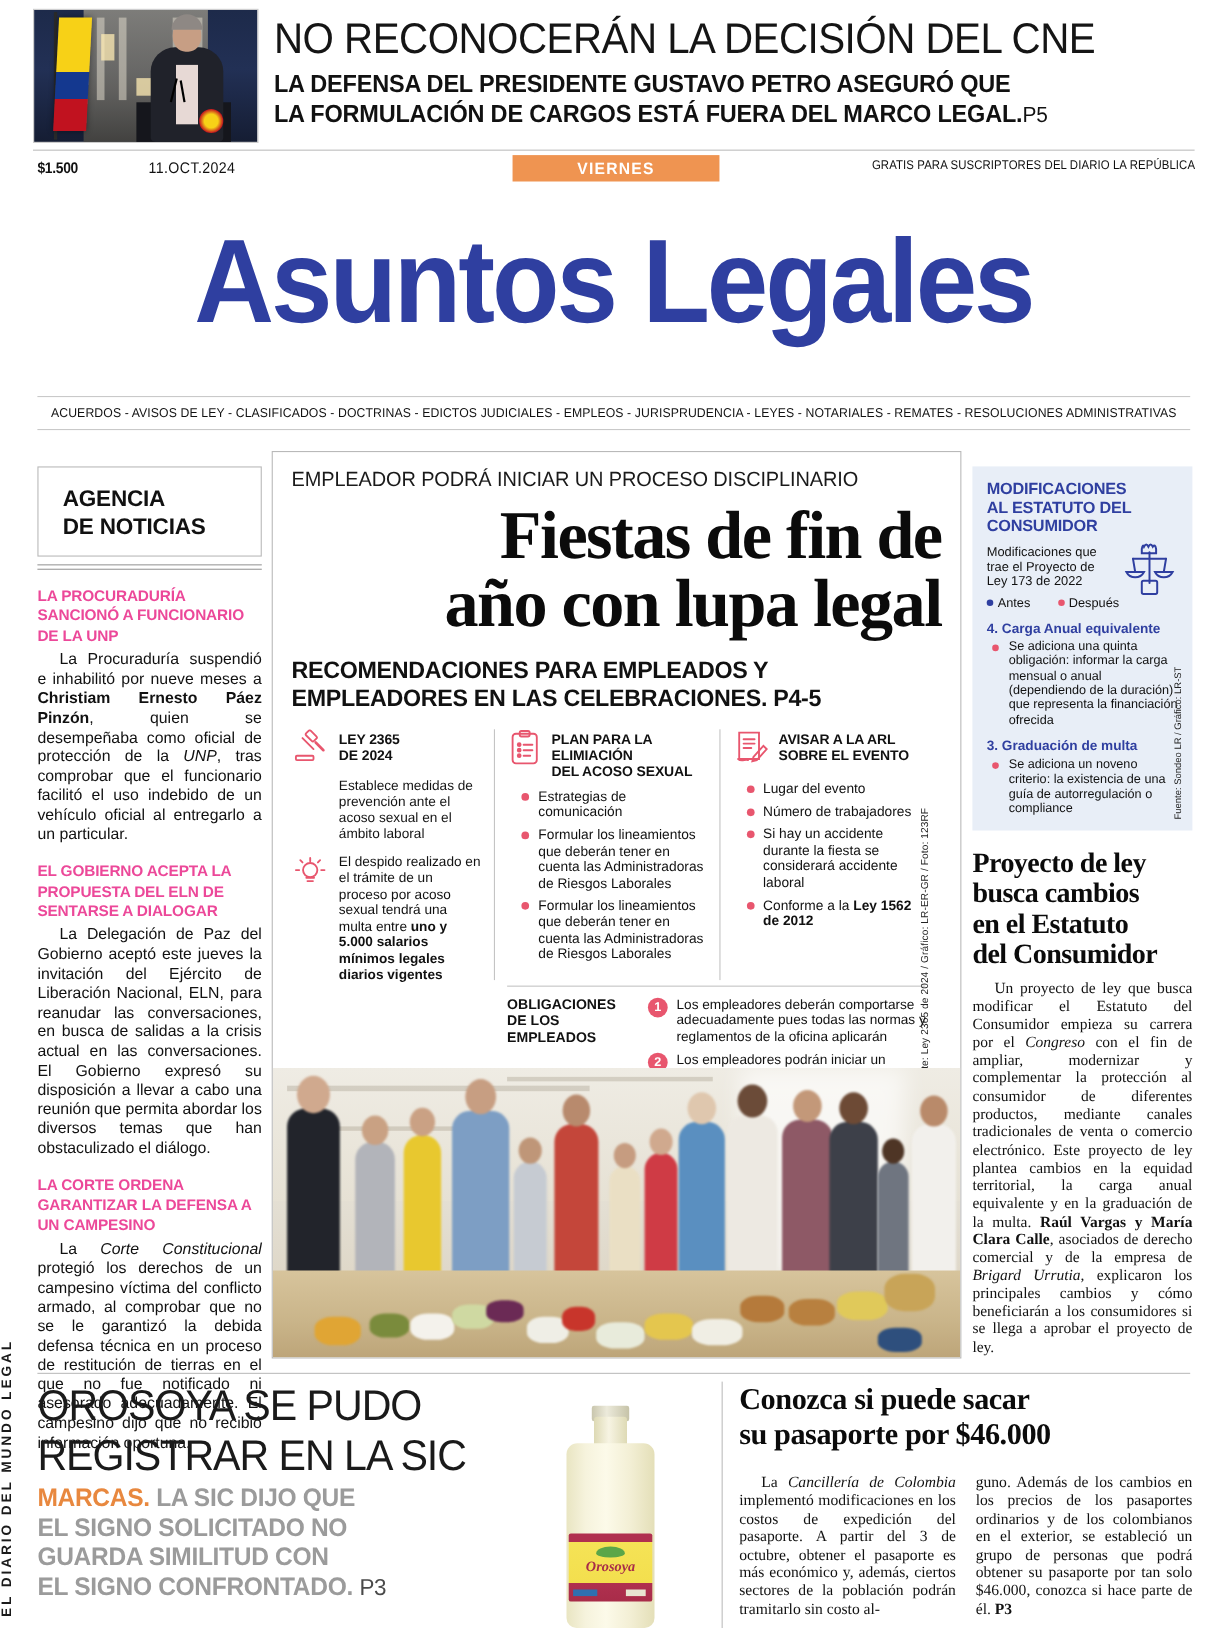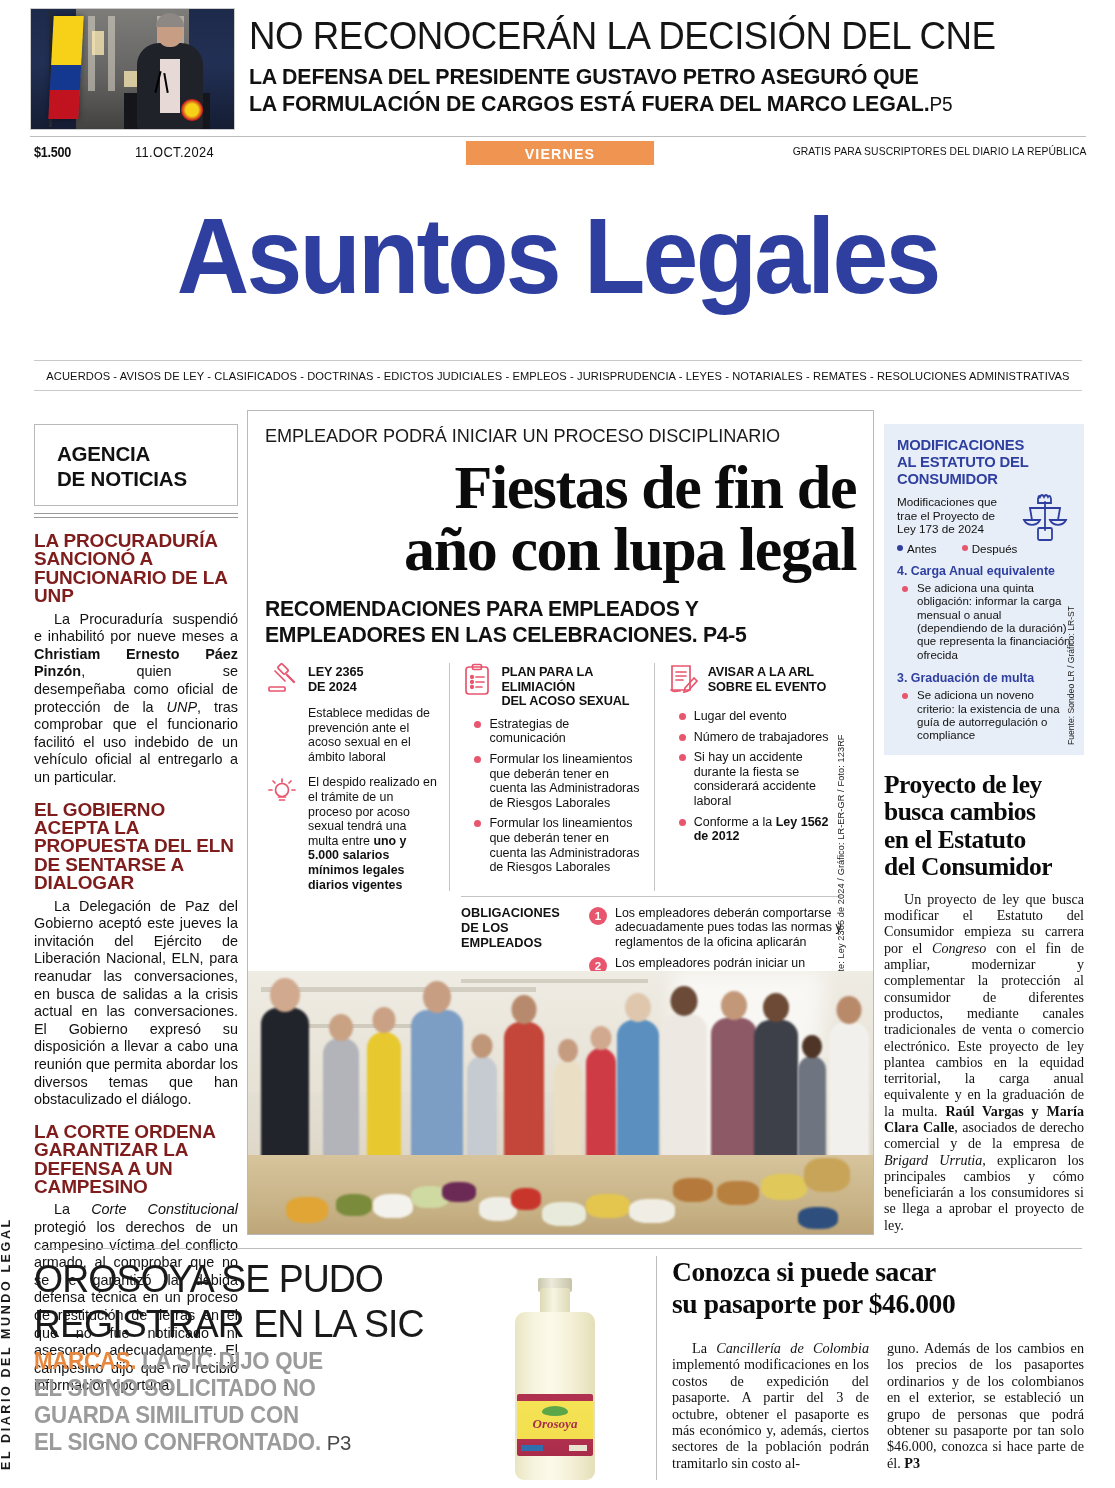--- a/index.html
+++ b/index.html
@@ -93,21 +93,21 @@
   }
 
   
   .agencia-col { position: absolute; left: 34px; top: 424px; width: 204px; }
   .agencia-box { border: 1px solid #b9b9b9; height: 82px; padding: 16px 0 0 22px; }
   .agencia-box .l1, .agencia-box .l2 { font-weight: 700; font-size: 20.5px; line-height: 25px; letter-spacing: -.2px; }
   .agencia-rules { margin-top: 7px; }
   .agencia-rules .r { height: 1px; background: #9a9a9a; margin-bottom: 3px; }
 
   .news-item { margin-top: 14px; }
-  .news-head { font-weight: 700; font-size: 19px; line-height: 18.4px; letter-spacing: -.15px; color: #7f1d1d; }
+  .news-head { font-weight: 700; font-size: 14px; line-height: 18.4px; letter-spacing: -.15px; color: #ec4899; }
   .news-body {
     font-family: "Liberation Sans", sans-serif;
     font-size: 14.4px; line-height: 17.6px; text-align: justify; color: #111;
     margin-top: 5px; text-indent: 20px; hyphens: auto;
   }
   .news-body b { font-weight: 700; }
   .news-body i { font-style: italic; }
 
   
   .main-story { position: absolute; left: 247px; top: 410px; width: 627px; height: 825px;
@@ -502,21 +502,21 @@
     </div>
   </div>
 
   <div class="right-col">
     <div class="bluebox">
       <div class="bb-title">
         <div>MODIFICACIONES</div>
         <div>AL ESTATUTO DEL</div>
         <div>CONSUMIDOR</div>
       </div>
-      <div class="bb-sub">Modificaciones que trae el Proyecto de Ley 173 de 2024</div>
+      <div class="bb-sub">Modificaciones que trae el Proyecto de Ley 173 de 2022</div>
       <div class="bb-legend">
         <span class="lg">
             <span class="dotb"></span>
             <span>Antes</span>
           </span>
         <span class="lg">
             <span class="dotr"></span>
             <span>Después</span>
           </span>
       </div>

